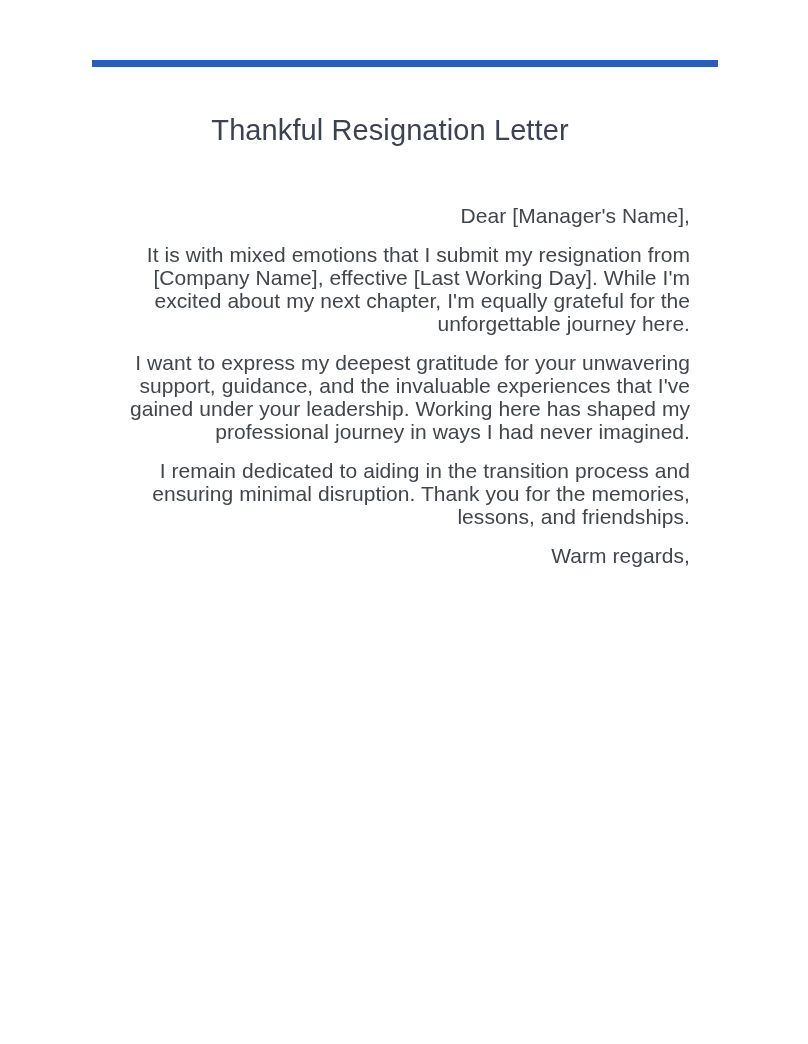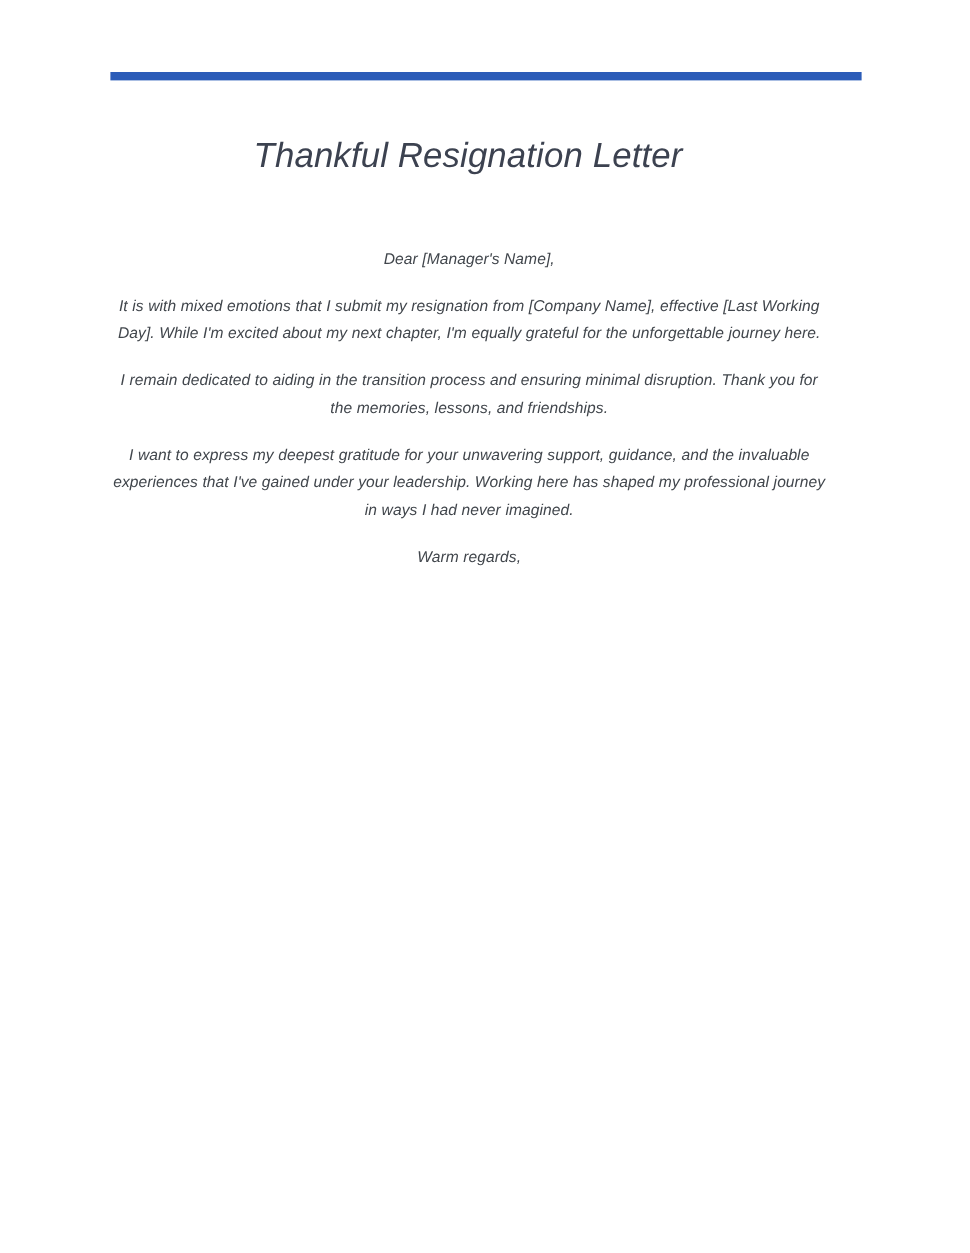--- a/index.html
+++ b/index.html
@@ -14,21 +14,20 @@
     -webkit-font-smoothing: antialiased;
     overflow: hidden;
   }
 
   .page {
     position: relative;
     width: 808px;
     height: 1044px;
     background: #ffffff;
     box-sizing: border-box;
-    font-style: italic;
   }
 
   .doc-wrap {
     position: absolute;
     left: 92px;
     top: 0;
     width: 626px;
   }
 
   .accent-bar {
@@ -51,25 +50,25 @@
     width: 596px;
   }
 
   .letter-body {
     margin-top: 57px;
     width: 598px;
   }
 
   .letter-body p {
     margin: 0 0 16px 0;
-    font-size: 13px;
+    font-size: 21px;
     line-height: 23px;
     color: #41464c;
     letter-spacing: 0.05px;
-    text-align: center;
+    text-align: right;
     word-spacing: 0.1px;
   }
 
   .letter-body p.salutation {
     margin-bottom: 16px;
   }
 
   .letter-body p.signoff {
     margin-bottom: 29px;
   }
@@ -87,22 +86,22 @@
     <div class="accent-bar"></div>
 
     <h1 class="doc-title">Thankful Resignation Letter</h1>
 
     <div class="letter-body">
 
       <p class="salutation">Dear [Manager's Name],</p>
 
       <p>It is with mixed emotions that I submit my resignation from [Company Name], effective [Last Working Day]. While I'm excited about my next chapter, I'm equally grateful for the unforgettable journey here.</p>
 
+      <p>I want to express my deepest gratitude for your unwavering support, guidance, and the invaluable experiences that I've gained under your leadership. Working here has shaped my professional journey in ways I had never imagined.</p>
+
       <p>I remain dedicated to aiding in the transition process and ensuring minimal disruption. Thank you for the memories, lessons, and friendships.</p>
-
-      <p>I want to express my deepest gratitude for your unwavering support, guidance, and the invaluable experiences that I've gained under your leadership. Working here has shaped my professional journey in ways I had never imagined.</p>
 
       <p class="signoff">Warm regards,</p>
 
 
     </div>
   </div>
 </div>
 
 </body></html>

